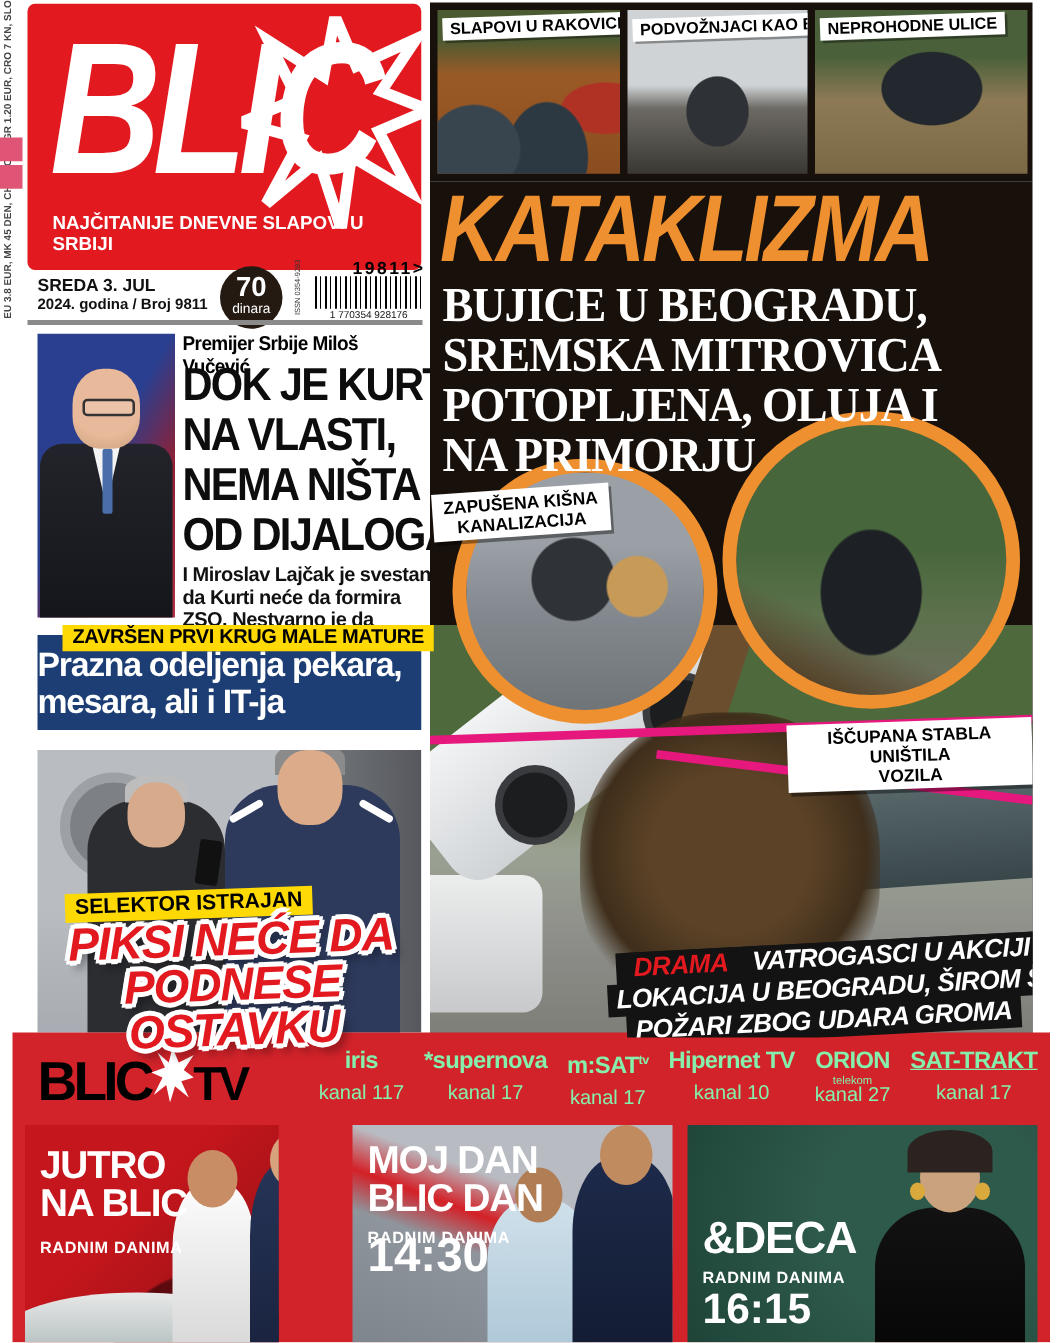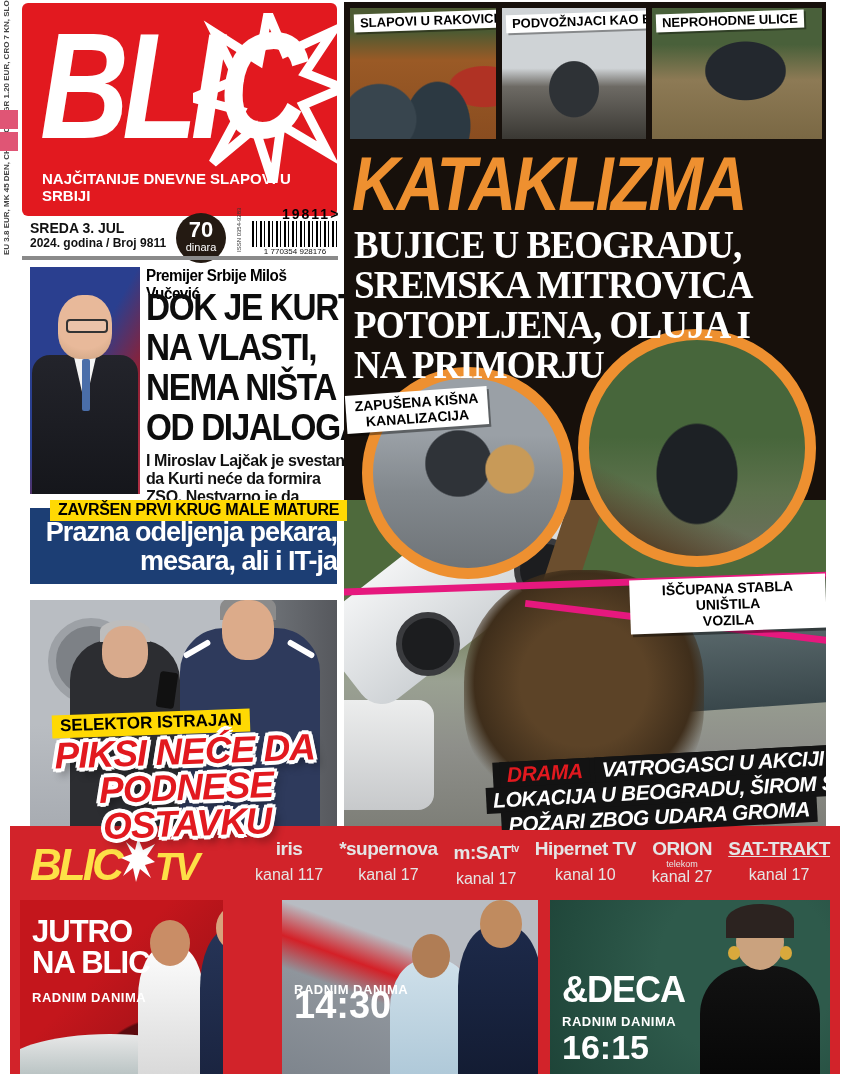--- a/index.html
+++ b/index.html
@@ -43,21 +43,21 @@
   .vp-tie{position:absolute;left:52px;top:92px;width:8px;height:52px;background:#4a6ea9;border-radius:2px;}
   .kicker{position:absolute;left:146px;top:267px;width:195px;font-size:16px;font-weight:bold;color:#000;
           letter-spacing:-.5px;transform:scaleX(.95);transform-origin:left top;}
   .left-headline{position:absolute;left:146px;top:288px;font-size:37px;line-height:40px;font-weight:900;
           color:#0d0d0d;letter-spacing:-1.5px;transform:scaleX(.9);transform-origin:left top;white-space:nowrap;}
   .standfirst{position:absolute;left:146px;top:452px;width:200px;font-size:16px;line-height:18px;
           font-weight:bold;color:#111;letter-spacing:-.4px;}
   .matura-box{position:absolute;left:30px;top:508px;width:307px;height:76px;background:#1c3e74;}
   .badge-yellow{background:#ffd903;color:#000;font-weight:bold;padding:1px 8px 2px;display:inline-block;}
   .matura-badge{position:absolute;left:50px;top:500px;font-size:16px;letter-spacing:-.3px;z-index:3;}
-  .matura-h{position:absolute;left:30px;top:518px;width:307px;text-align:right;color:#fff;
+  .matura-h{position:absolute;left:30px;top:518px;width:307px;text-align:left;color:#fff;
             font-size:27px;line-height:29px;font-weight:800;letter-spacing:-1px;}
   .piksi-photo{position:absolute;left:30px;top:600px;width:307px;height:226px;overflow:hidden;
      background:linear-gradient(180deg,#b9bdc2 0 55%,#a8acb2 100%);}
   .pk-door{position:absolute;right:0;top:0;width:70px;height:226px;background:linear-gradient(90deg,#6e7277,#56585d);}
   .pk-porthole{position:absolute;left:18px;top:18px;width:70px;height:70px;border-radius:50%;border:8px solid #9da1a6;background:#7d8186;}
   .pk-man1{position:absolute;left:40px;top:40px;width:110px;height:190px;border-radius:40px 40px 0 0;background:#2c2d31;}
   .pk-head1{position:absolute;left:72px;top:26px;width:46px;height:52px;border-radius:45%;background:#d8aa8c;}
   .pk-hair1{position:absolute;left:70px;top:20px;width:50px;height:22px;border-radius:50% 50% 0 0;background:#bdbdbd;}
   .pk-phone{position:absolute;left:128px;top:72px;width:18px;height:36px;background:#111;border-radius:3px;transform:rotate(8deg);}
   .pk-man2{position:absolute;left:150px;top:28px;width:140px;height:200px;border-radius:44px 44px 0 0;background:#2e3a5c;}
@@ -119,24 +119,24 @@
       font-size:14px;line-height:16px;padding:3px 9px;display:inline-block;box-shadow:2px 3px 0 rgba(0,0,0,.4);}
   .drain-badge{position:absolute;left:2px;top:246px;transform:rotate(-4deg);z-index:5;}
   .trees-badge{position:absolute;left:286px;top:432px;transform:rotate(-2deg);z-index:5;}
   .drama{position:absolute;left:150px;top:608px;z-index:6;transform:rotate(-3deg);font-style:italic;font-weight:900;}
   .drama-line{display:block;margin-bottom:1px;white-space:nowrap;}
   .drama-line span{background:#131313;color:#fff;font-size:21px;line-height:24px;padding:1px 7px 2px;letter-spacing:-.5px;}
   .drama-red{color:#e2191f !important;}
 
   
   .tv-section{position:absolute;left:10px;top:826px;width:830px;height:248px;background:#d2232a;}
-  .blictv{position:absolute;left:20px;top:10px;color:#fde047;font-weight:900;font-style:italic;font-size:44px;letter-spacing:-3px;}
+  .blictv{position:absolute;left:20px;top:10px;color:#000000;font-weight:900;font-size:44px;letter-spacing:-3px;}
   .blictv .tvword{font-size:38px;}
   .tv-star{display:inline-block;transform:translateY(2px);}
-  .channels{position:absolute;left:245px;top:12px;width:575px;display:flex;justify-content:space-between;color:#e5e5e5;text-align:center;}
+  .channels{position:absolute;left:245px;top:12px;width:575px;display:flex;justify-content:space-between;color:#86efac;text-align:center;}
   .chan .nm{font-size:19px;font-weight:bold;line-height:22px;letter-spacing:-.5px;}
   .chan .tag{font-size:9px;line-height:8px;}
   .chan .kn{font-size:16px;margin-top:6px;}
   .cards{position:absolute;left:0;top:74px;width:830px;height:174px;}
   .show-card{position:absolute;top:0;height:174px;overflow:hidden;}
   .card1{left:10px;width:203px;background:radial-gradient(circle at 70% 110%,#5c0a0e 0 30%,transparent 31%),
          linear-gradient(135deg,#c4161c 0 40%,#8e1015 100%);}
   .card2{left:272px;width:256px;background:linear-gradient(200deg,#b8bcc2 0 35%,#d42027 48%,#8f959c 60%,#7e858d 100%);}
   .card3{left:540px;width:280px;background:radial-gradient(circle at 70% 40%,#2e5a4b 0 40%,#1e4438 100%);}
   .show-title{position:absolute;left:12px;color:#fff;font-weight:900;font-size:31px;line-height:31px;letter-spacing:-1px;}
@@ -319,20 +319,24 @@
           <span>NA BLIC</span>
         </div>
         <div class="show-sched" style="top:90px;">RADNIM DANIMA</div>
       </div>
 
       <div class="show-card card2">
         <div class="fig" style="left:108px;top:60px;width:84px;height:120px;background:linear-gradient(180deg,#cfe0ea,#aec8d8);"></div>
         <div class="head" style="left:130px;top:34px;width:38px;height:44px;background:#b07d55;"></div>
         <div class="fig" style="left:176px;top:26px;width:84px;height:150px;background:linear-gradient(180deg,#1d2a4a,#131c33);"></div>
         <div class="head" style="left:198px;top:0px;width:42px;height:48px;background:#c08b5f;"></div>
+        <div class="show-title" style="top:12px;">
+          <span>MOJ DAN</span><br>
+          <span>BLIC DAN</span>
+        </div>
         <div class="show-sched" style="top:82px;">RADNIM DANIMA</div>
         <div class="show-time" style="top:84px;">14:30</div>
       </div>
 
       <div class="show-card card3">
         <div class="fig" style="left:150px;top:66px;width:120px;height:120px;background:linear-gradient(180deg,#121212,#060606);"></div>
         <div class="head" style="left:186px;top:14px;width:48px;height:56px;background:#caa27e;"></div>
         <div class="head" style="left:176px;top:4px;width:68px;height:34px;background:#2c2320;border-radius:50% 50% 0 0;"></div>
         <div class="head" style="left:178px;top:46px;width:12px;height:14px;background:#d9a93c;"></div>
         <div class="head" style="left:230px;top:46px;width:12px;height:14px;background:#d9a93c;"></div>

